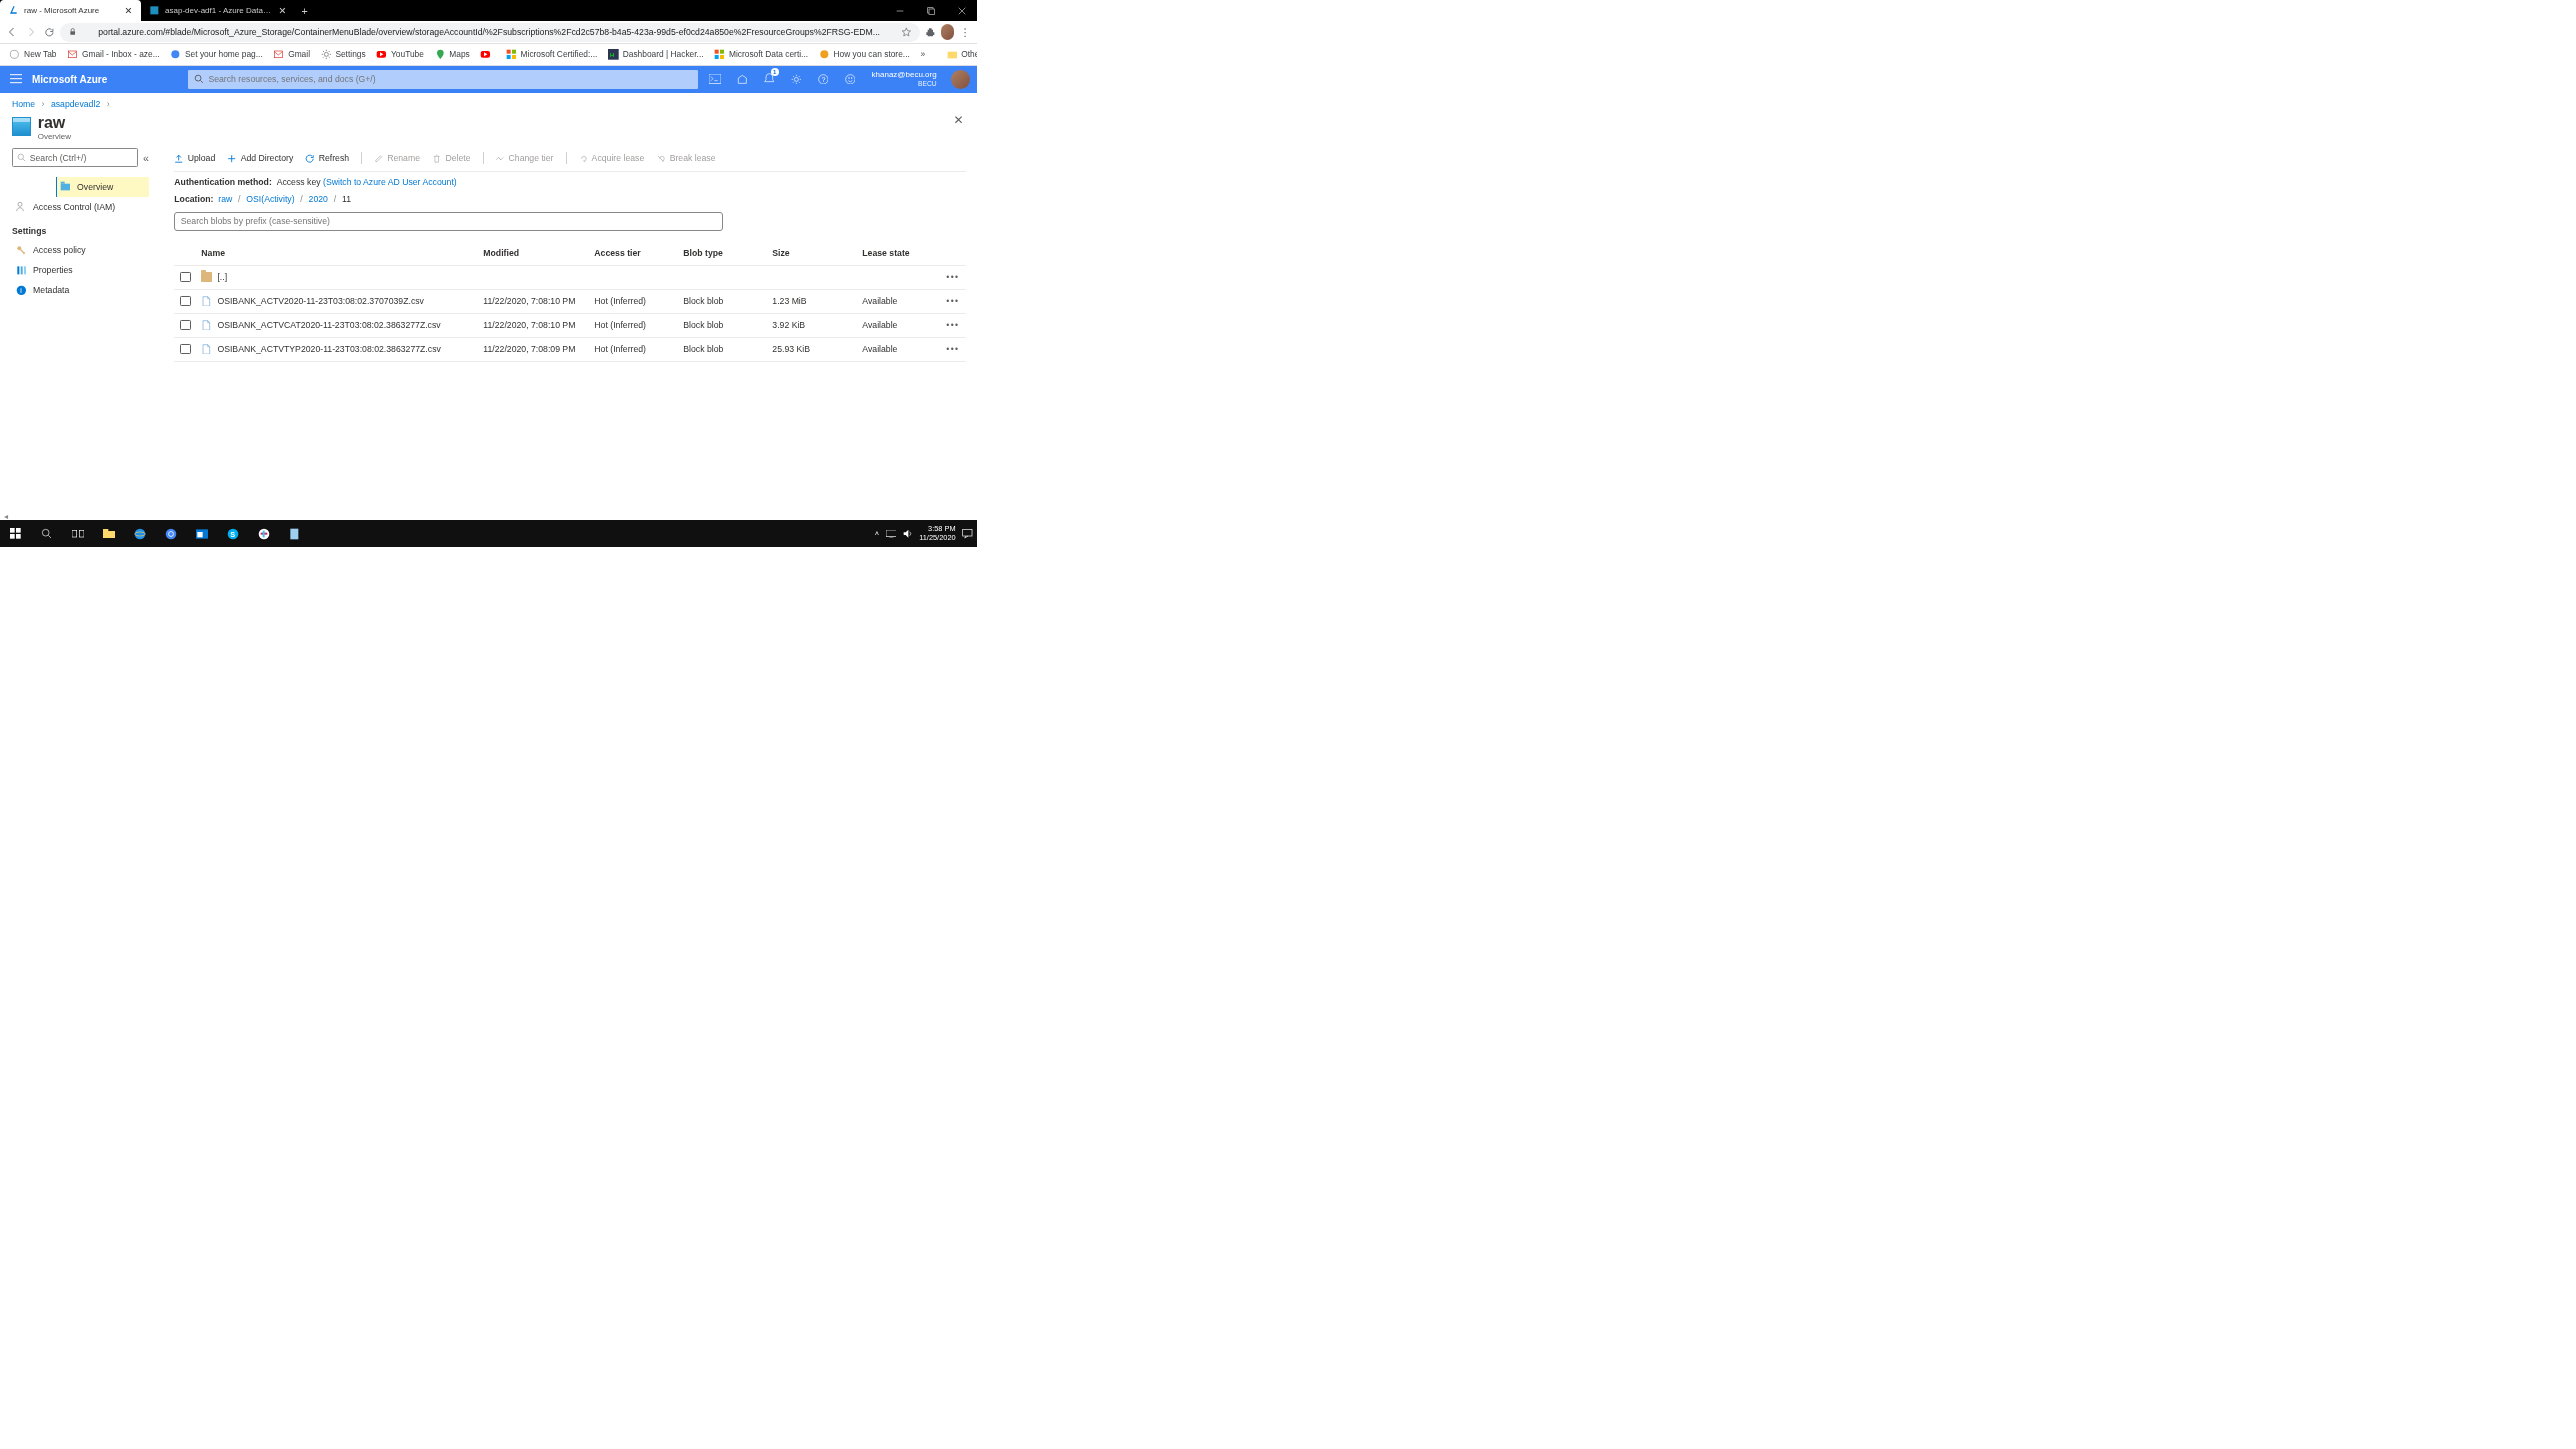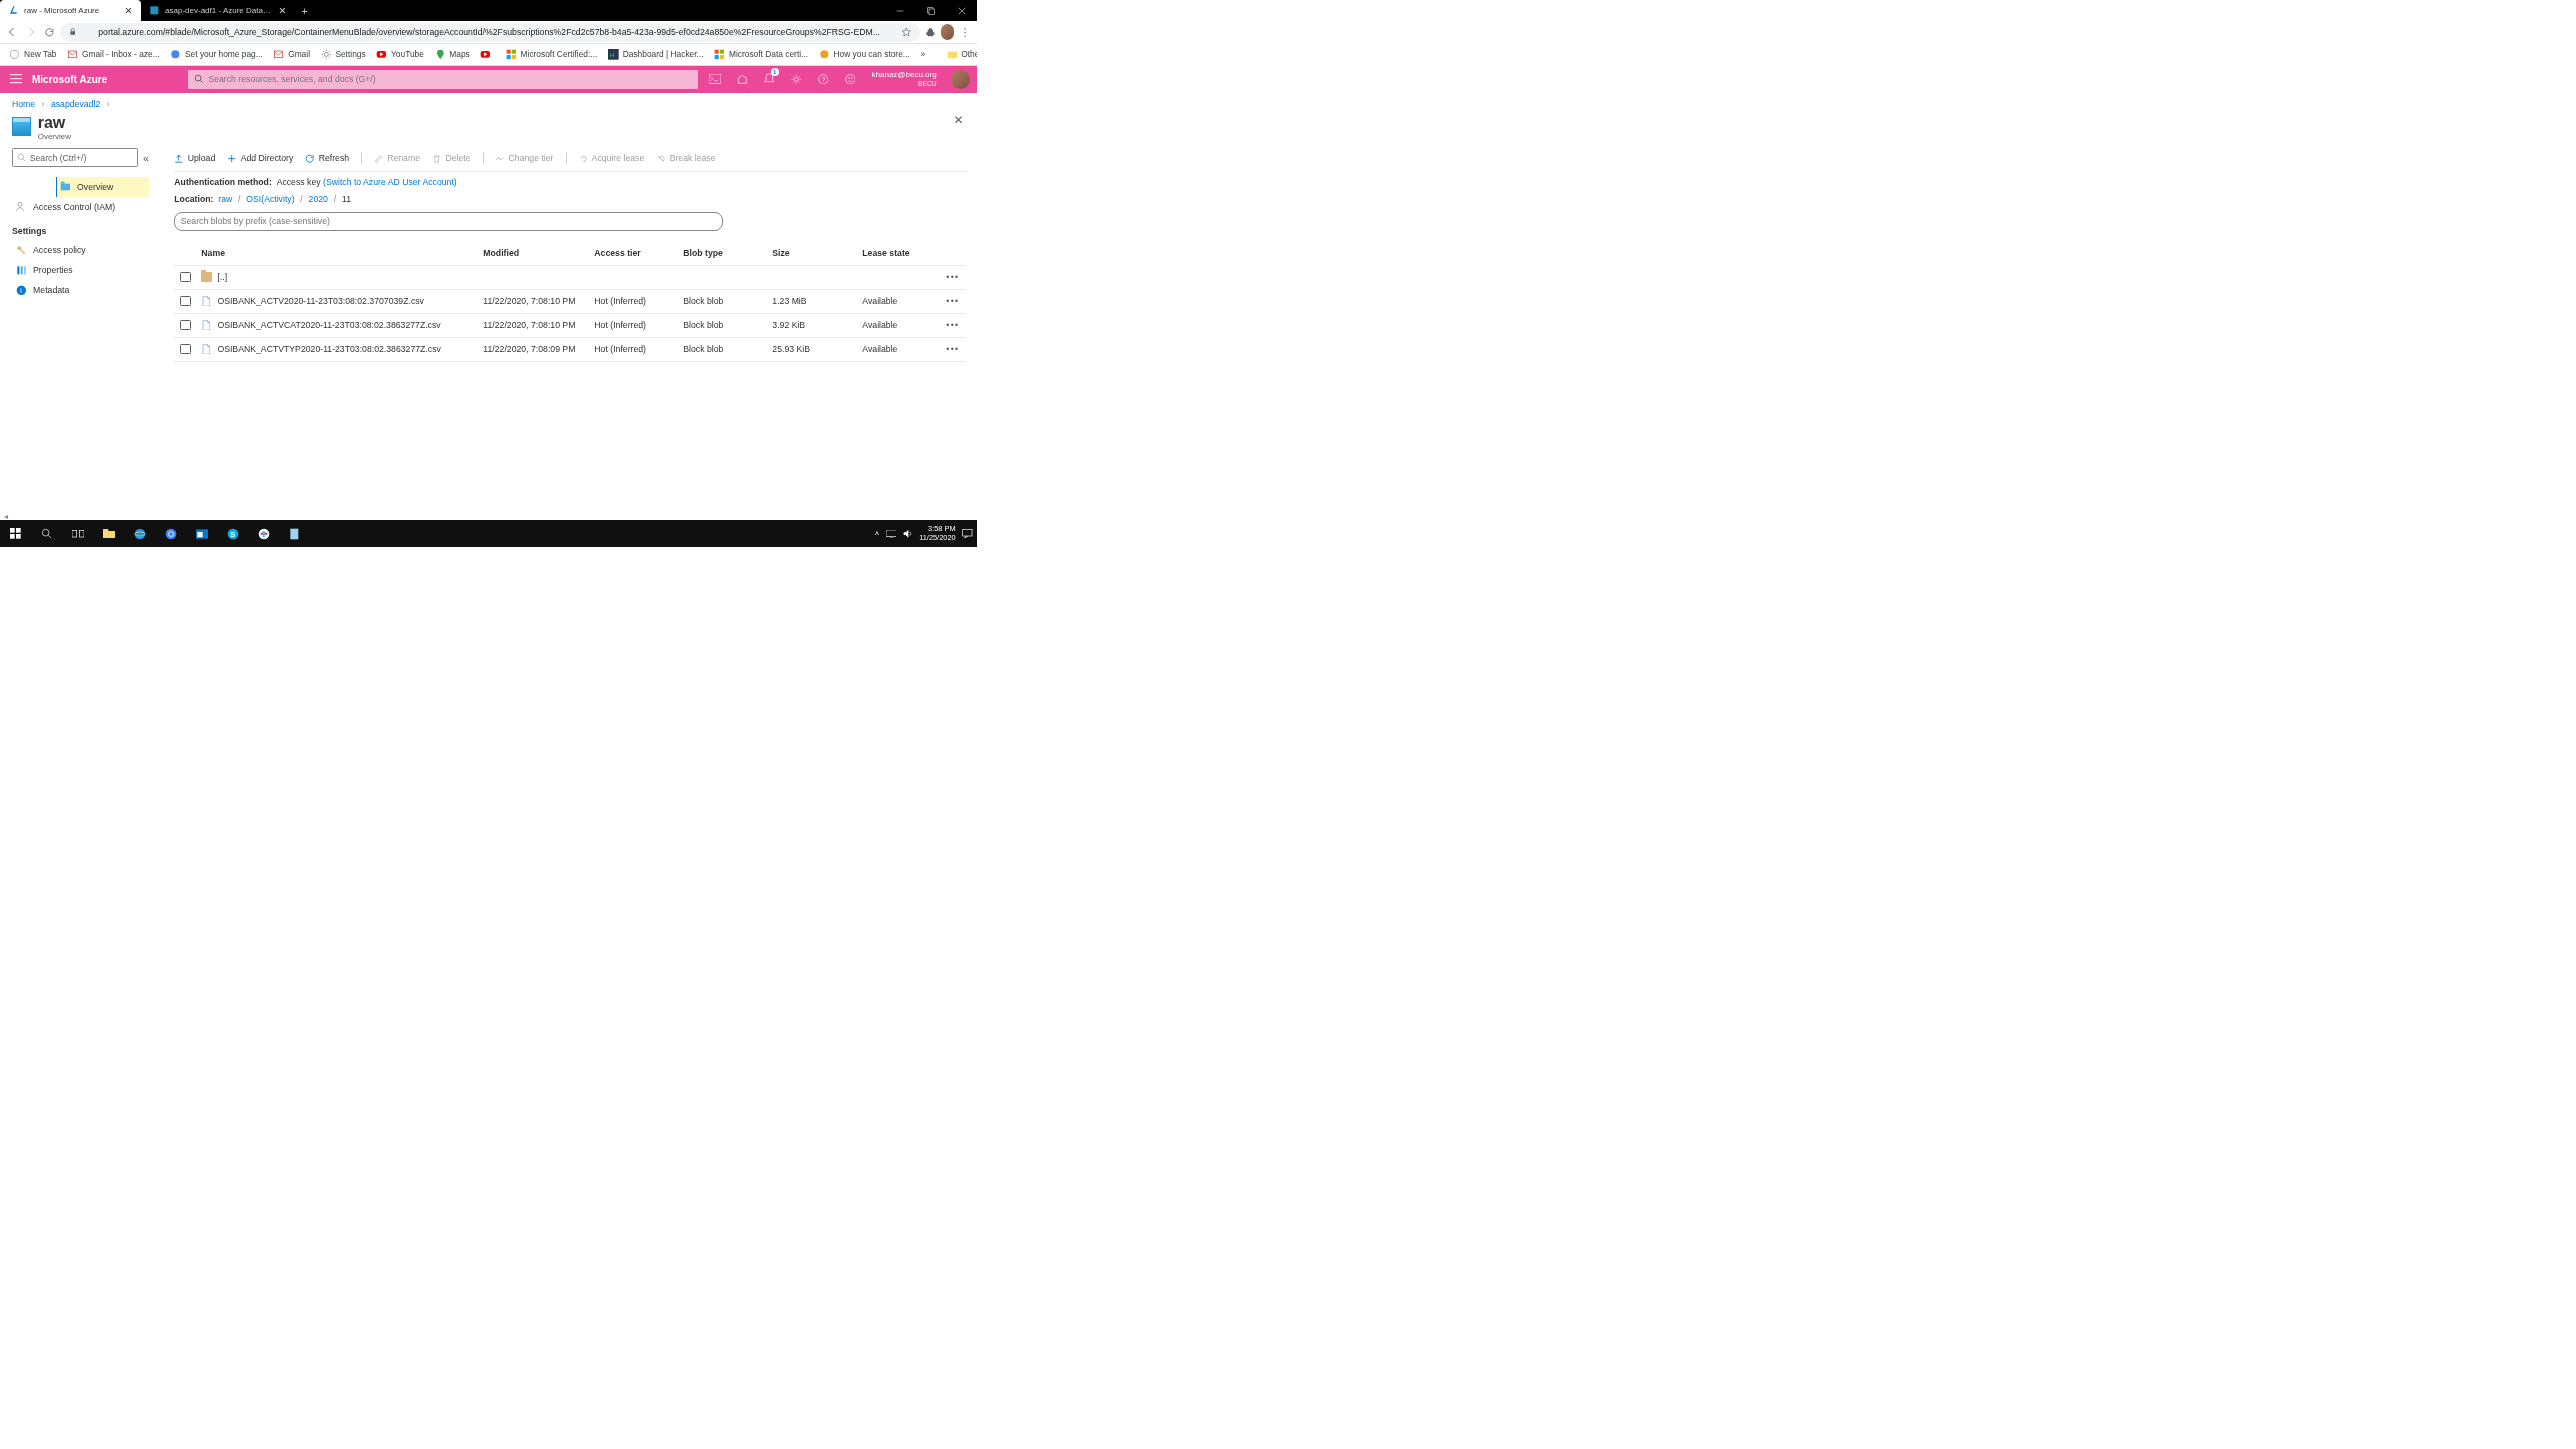--- a/index.html
+++ b/index.html
@@ -25,21 +25,21 @@
 .url-text { flex: 1; white-space: nowrap; overflow: hidden; text-overflow: ellipsis; color: #202124; }
 .avatar { width: 16px; height: 16px; border-radius: 8px; background: linear-gradient(135deg,#b08060,#805040); }
 
 
 .bookmarks { background: #fff; height: 21.5px; display: flex; align-items: center; padding: 0 5.4px; gap: 2.7px; font-size: 8.4px; color: #3c4043; border-bottom: 0.7px solid #dadce0; }
 .bm { display: flex; align-items: center; gap: 4px; padding: 0 4px; cursor: pointer; white-space: nowrap; }
 .bm .bmicon { width: 10.7px; height: 10.7px; flex-shrink: 0; }
 .bm-sep { margin-left: auto; }
 
 
-.azure-header { background: #ec4899; height: 27px; display: flex; align-items: center; color: #fff; }
+.azure-header { background: #3b82f6; height: 27px; display: flex; align-items: center; color: #fff; }
 .hamburger { width: 32px; display: flex; align-items: center; justify-content: center; cursor: pointer; }
 .brand { font-size: 10px; font-weight: 600; padding-right: 81px; }
 .az-search { flex: 1; max-width: 510px; background: rgba(255,255,255,0.6); border-radius: 1.3px; height: 19px; display: flex; align-items: center; padding: 0 5.4px; gap: 5.4px; color: #333; }
 .az-search input { flex: 1; background: transparent; border: none; outline: none; font-size: 8.7px; color: #333; }
 .az-icons { margin-left: auto; display: flex; align-items: center; height: 100%; }
 .az-icon { width: 27px; display: flex; align-items: center; justify-content: center; cursor: pointer; position: relative; height: 100%; }
 .badge { position: absolute; top: 2.7px; right: 4px; background: #fff; color: #0078d4; font-size: 6px; width: 8px; height: 8px; border-radius: 4px; display: flex; align-items: center; justify-content: center; font-weight: bold; }
 .account { padding: 0 8px; text-align: right; font-size: 8px; line-height: 1.2; }
 .account .org { font-size: 6.7px; opacity: 0.9; }
 .acc-avatar { width: 19px; height: 19px; border-radius: 9.4px; background: linear-gradient(135deg,#b08060,#805040); margin: 0 6.7px; }
@@ -75,21 +75,21 @@
 .tb-sep { width: 0.7px; height: 12px; background: #d2d0ce; }
 
 
 .meta { font-size: 8.7px; color: #323130; padding: 5.4px 0 1.3px; }
 .meta b { font-weight: 600; }
 .meta a { color: #0078d4; text-decoration: none; cursor: pointer; }
 .path .sep { color: #888; margin: 0 3.4px; }
 
 
 .blobsearch { margin-top: 6.7px; width: 549px; }
-.blobsearch input { width: 100%; height: 19px; border: 0.7px solid #8a8886; border-radius: 8px; padding: 0 5.4px; font-size: 8.7px; outline: none; }
+.blobsearch input { width: 100%; height: 19px; border: 0.7px solid #8a8886; border-radius: 3px; padding: 0 5.4px; font-size: 8.7px; outline: none; }
 
 
 .tbl { margin-top: 10.7px; font-size: 8.7px; color: #323130; }
 .thead, .trow { display: flex; align-items: center; border-bottom: 0.7px solid #edebe9; min-height: 24px; }
 .thead { font-weight: 600; }
 .cell { padding: 0 4px; }
 .c-chk { width: 23px; display: flex; justify-content: center; }
 .c-name { width: 282px; display: flex; align-items: center; gap: 5.4px; }
 .c-mod { width: 111px; }
 .c-tier { width: 89px; }

